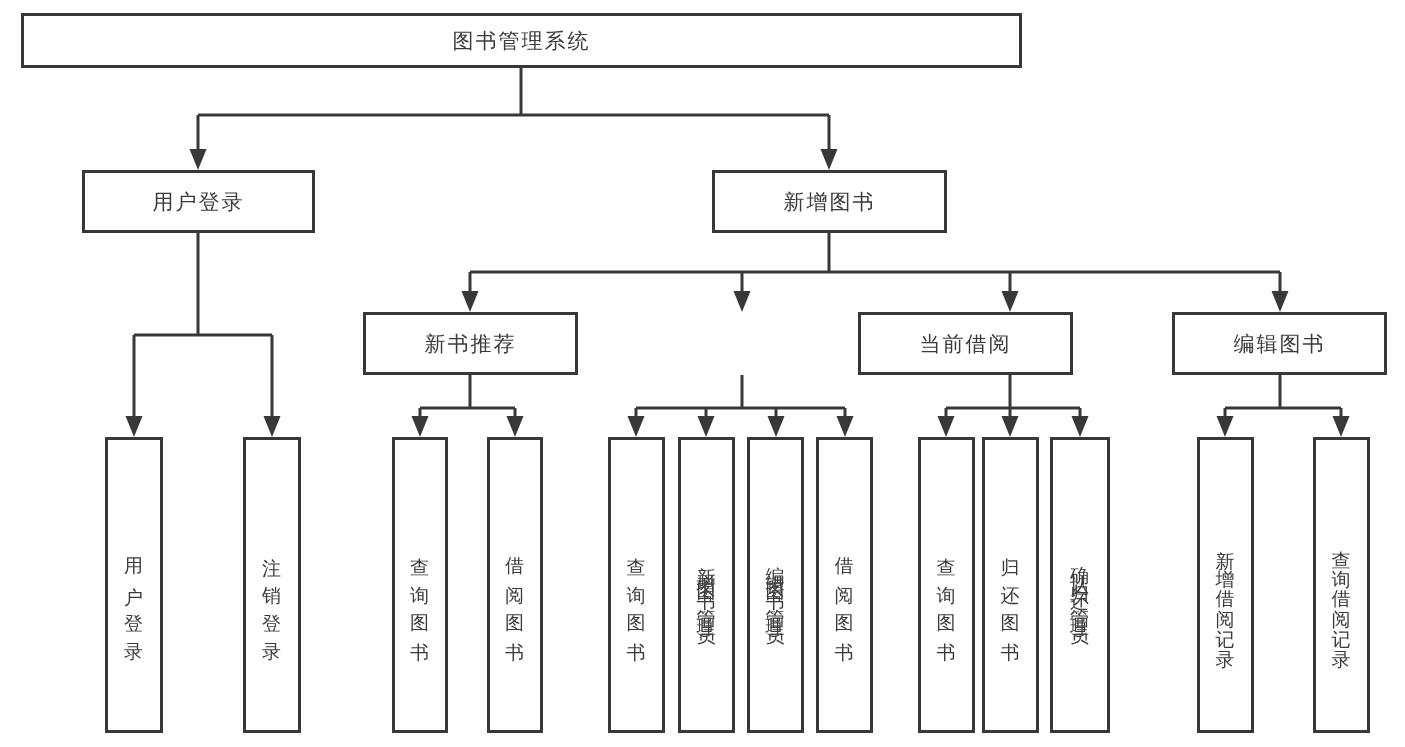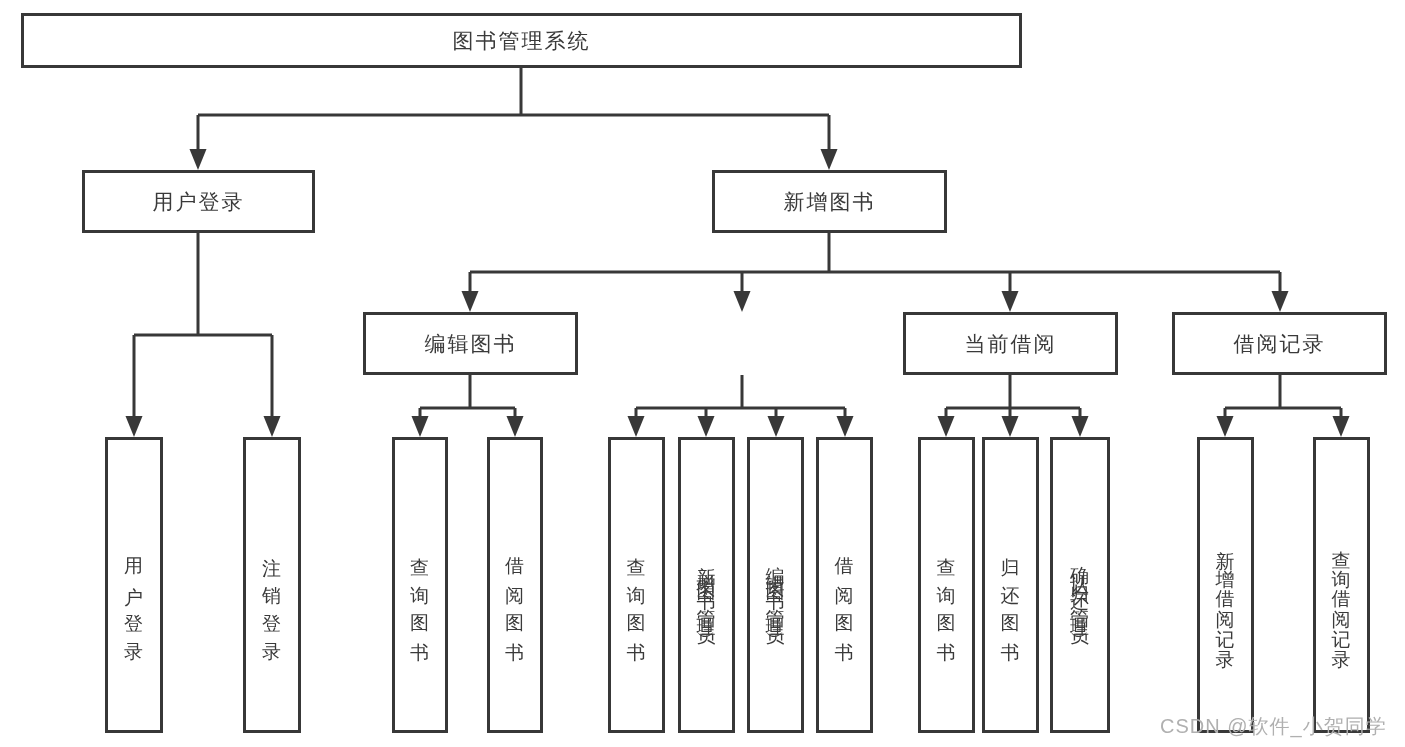--- a/index.html
+++ b/index.html
@@ -126,27 +126,27 @@
   </div>
 
   <div class="node h-node" style="left:82px;top:170px;width:233px;height:63px">
     <span>用户登录</span>
   </div>
   <div class="node h-node" style="left:712px;top:170px;width:235px;height:63px">
     <span>新增图书</span>
   </div>
 
   <div class="node h-node" style="left:363px;top:312px;width:215px;height:63px">
-    <span>编辑图书</span>
+    <span>新书推荐</span>
   </div>
-  <div class="node h-node" style="left:903px;top:312px;width:215px;height:63px">
+  <div class="node h-node" style="left:858px;top:312px;width:215px;height:63px">
     <span>当前借阅</span>
   </div>
   <div class="node h-node" style="left:1172px;top:312px;width:215px;height:63px">
-    <span>借阅记录</span>
+    <span>编辑图书</span>
   </div>
 
   <div class="node leaf" style="left:105px;top:437px;width:58px;height:296px">
     <span class="v-label ls-loose">用户登录</span>
   </div>
   <div class="node leaf" style="left:243px;top:437px;width:58px;height:296px">
     <span class="v-label ls-loose">注销登录</span>
   </div>
 
   <div class="node leaf" style="left:392px;top:437px;width:56px;height:296px">
@@ -179,15 +179,14 @@
     <span class="v-label ls-tight">确认归还（管理员）</span>
   </div>
 
   <div class="node leaf" style="left:1197px;top:437px;width:57px;height:296px">
     <span class="v-label ls-mid">新增借阅记录</span>
   </div>
   <div class="node leaf" style="left:1313px;top:437px;width:57px;height:296px">
     <span class="v-label ls-mid">查询借阅记录</span>
   </div>
 
-  <div class="watermark">CSDN @软件_小贺同学</div>
 
 </div>
 
 </body></html>

